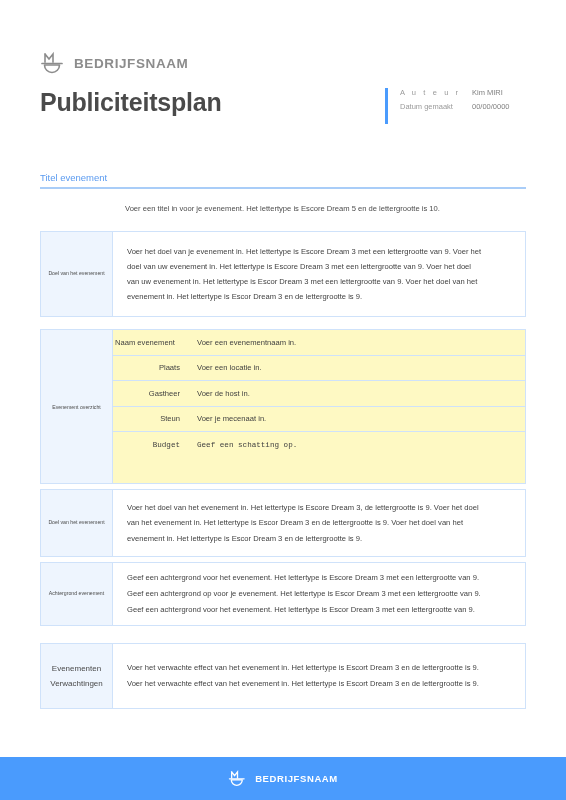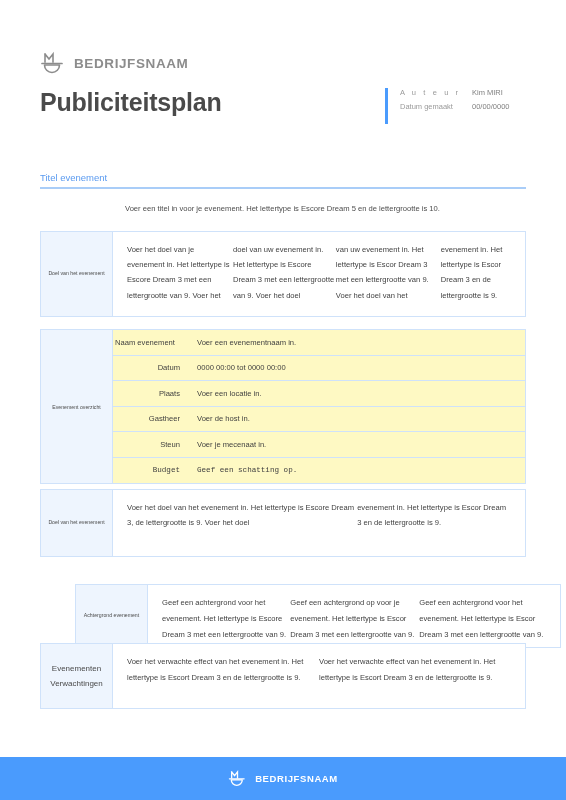--- a/index.html
+++ b/index.html
@@ -137,21 +137,21 @@
   }
   .block-label.big span {
     font-size: 8px;
     line-height: 1.9;
   }
   .block-body {
     flex: 1 1 auto;
     padding: 10px 14px 10px 14px;
     box-sizing: border-box;
     display: flex;
-    flex-direction: row;
+    flex-direction: column;
     justify-content: center;
   }
   .block-body p {
     margin: 0;
     font-size: 7.6px;
     line-height: 2.0;
     color: #3f3f3f;
   }
   .block-body.lines p { line-height: 2.1; }
 
@@ -283,24 +283,20 @@
   <div class="overview" style="top:329px; height:155px;">
     <div class="overview-label">
       <span>Evenement overzicht</span>
     </div>
     <div class="overview-rows">
       <div class="ov-row">
         <span class="ov-key wide">Naam evenement</span>
         <span class="ov-val">Voer een evenementnaam in.</span>
       </div>
       <div class="ov-row">
-        <span class="ov-key">Datum</span>
-        <span class="ov-val">0000 00:00 tot 0000 00:00</span>
-      </div>
-      <div class="ov-row">
         <span class="ov-key">Plaats</span>
         <span class="ov-val">Voer een locatie in.</span>
       </div>
       <div class="ov-row">
         <span class="ov-key">Gastheer</span>
         <span class="ov-val">Voer de host in.</span>
       </div>
       <div class="ov-row">
         <span class="ov-key">Steun</span>
         <span class="ov-val">Voer je mecenaat in.</span>
@@ -311,25 +307,26 @@
       </div>
     </div>
   </div>
 
   <div class="block" style="top:489px; height:68px;">
     <div class="block-label">
       <span>Doel van het evenement</span>
     </div>
     <div class="block-body">
       <p>Voer het doel van het evenement in. Het lettertype is Escore Dream 3, de lettergrootte is 9. Voer het doel</p>
+      <p>van het evenement in. Het lettertype is Escor Dream 3 en de lettergrootte is 9. Voer het doel van het</p>
       <p>evenement in. Het lettertype is Escor Dream 3 en de lettergrootte is 9.</p>
     </div>
   </div>
 
-  <div class="block" style="top:584px; height:64px;margin-left:35px;">
+  <div class="block" style="top:562px; height:64px;">
     <div class="block-label">
       <span>Achtergrond evenement</span>
     </div>
     <div class="block-body lines">
       <p>Geef een achtergrond voor het evenement. Het lettertype is Escore Dream 3 met een lettergrootte van 9.</p>
       <p>Geef een achtergrond op voor je evenement. Het lettertype is Escor Dream 3 met een lettergrootte van 9.</p>
       <p>Geef een achtergrond voor het evenement. Het lettertype is Escor Dream 3 met een lettergrootte van 9.</p>
     </div>
   </div>
 

